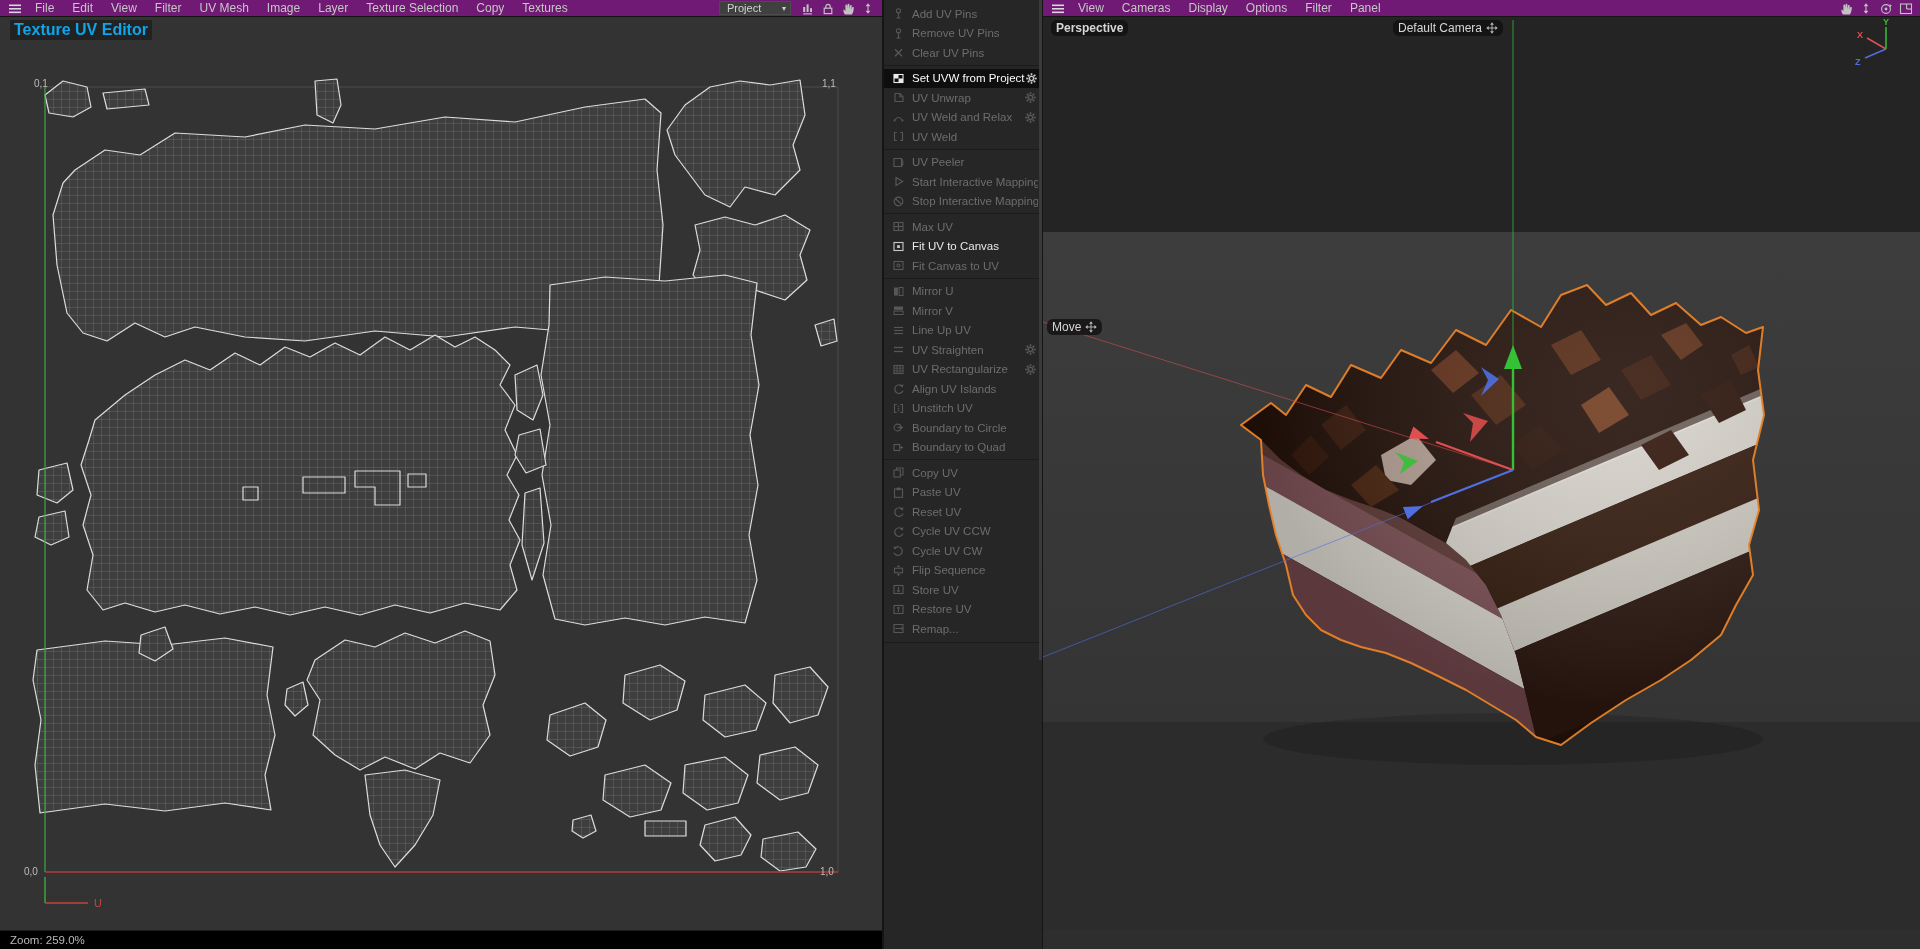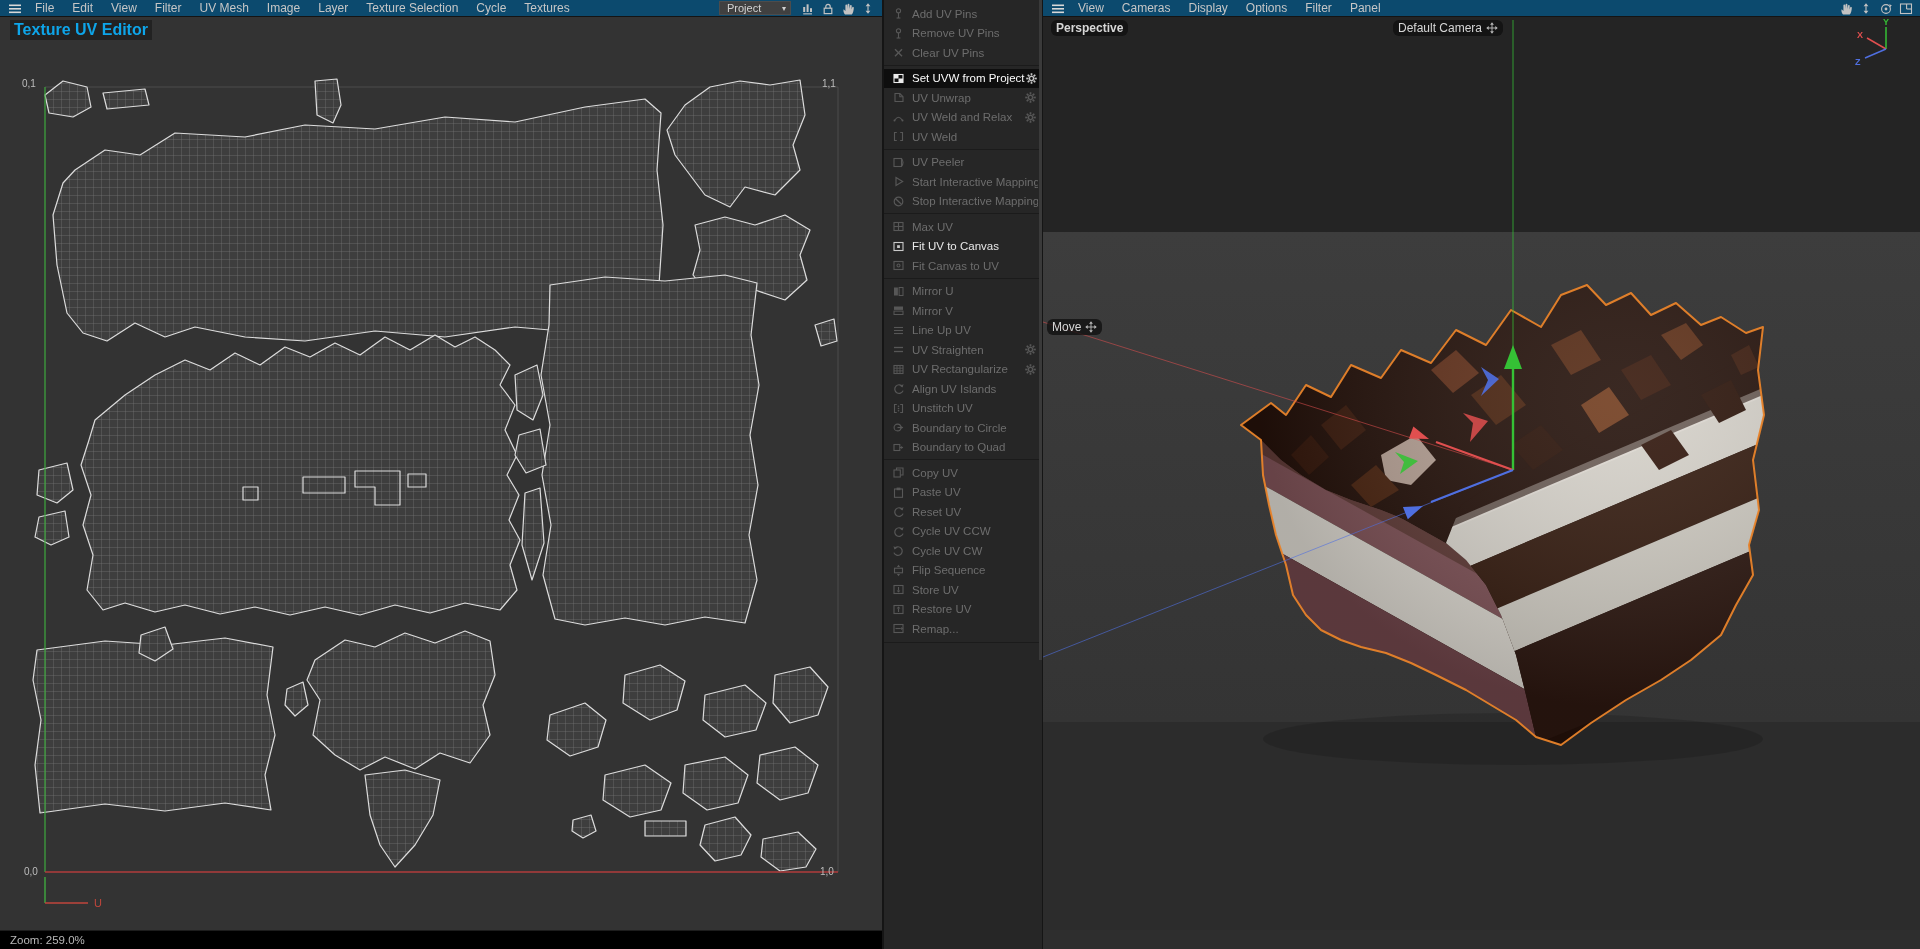--- a/index.html
+++ b/index.html
@@ -5,21 +5,21 @@
   html,body{margin:0;padding:0;background:#111;}
   *{box-sizing:border-box;font-family:"Liberation Sans",sans-serif;}
   .app{position:relative;width:1920px;height:949px;overflow:hidden;background:#333;user-select:none;}
 
   
   .panel-left{position:absolute;left:0;top:0;width:882px;height:949px;background:#333;}
   .panel-mid{position:absolute;left:882px;top:0;width:160px;height:949px;background:#262626;border-left:2px solid #151515;}
   .panel-right{position:absolute;left:1042px;top:0;width:878px;height:949px;background:#2e2e2e;border-left:1px solid #151515;}
 
   
-  .menubar{position:absolute;left:0;top:0;right:0;height:17px;background:#0c4a6e;border-bottom:1px solid #141414;display:flex;align-items:center;padding:0 6px;z-index:5;}
+  .menubar{position:absolute;left:0;top:0;right:0;height:17px;background:#701a75;border-bottom:1px solid #141414;display:flex;align-items:center;padding:0 6px;z-index:5;}
   .menubar nav{display:flex;align-items:center;}
   .menu-item{color:#c6c6c6;font-size:12px;padding:0 9px;line-height:17px;cursor:default;white-space:nowrap;}
   .hamburger{display:inline-flex;margin:0 4px 0 2px;}
   .mb-right{margin-left:auto;display:flex;align-items:center;gap:4px;padding-left:16px;}
   .navicon{display:inline-flex;width:16px;height:15px;align-items:center;justify-content:center;}
   .dropdown{display:flex;align-items:center;background:#404040;border:1px solid #4c4c4c;height:14px;padding:0 4px 0 7px;margin-right:5px;min-width:72px;color:#d2d2d2;font-size:11px;}
   .dropdown .caret{margin-left:auto;font-size:8px;color:#cfcfcf;padding-left:10px;}
 
   
   .uv-title{position:absolute;left:10px;top:20px;font-size:16px;font-weight:bold;color:#0ea5e9;background:#222;padding:1px 4px;z-index:4;}
@@ -66,21 +66,21 @@
         </span>
       <nav id="leftMenu">
           <span class="menu-item">File</span>
           <span class="menu-item">Edit</span>
           <span class="menu-item">View</span>
           <span class="menu-item">Filter</span>
           <span class="menu-item">UV Mesh</span>
           <span class="menu-item">Image</span>
           <span class="menu-item">Layer</span>
           <span class="menu-item">Texture Selection</span>
-          <span class="menu-item">Cycle</span>
+          <span class="menu-item">Copy</span>
           <span class="menu-item">Textures</span>
         </nav>
       <div class="mb-right">
         <div class="dropdown">
           <span>Project</span>
           <span class="caret">▾</span>
         </div>
         <span class="navicon" id="icoChart">
             <svg width="14" height="13" viewBox="0 0 14 13">
               <rect x="2.2" y="5" width="2" height="5" fill="#c2c2c2"></rect>
@@ -154,21 +154,21 @@
             <polygon points="600,746 641,746 641,761 600,761" fill="url(#uvg)" stroke="#dcdcdc" stroke-width="1.2" stroke-linejoin="round"></polygon>
             <polygon points="660,750 690,742 706,760 696,780 670,786 655,770" fill="url(#uvg)" stroke="#dcdcdc" stroke-width="1.2" stroke-linejoin="round"></polygon>
             <polygon points="718,764 753,757 771,774 761,792 735,796 716,782" fill="url(#uvg)" stroke="#dcdcdc" stroke-width="1.2" stroke-linejoin="round"></polygon>
             <polygon points="528,745 546,740 551,756 538,763 527,756" fill="url(#uvg)" stroke="#dcdcdc" stroke-width="1.2" stroke-linejoin="round"></polygon>
             <polygon points="770,250 789,244 792,266 776,271" fill="url(#uvg)" stroke="#dcdcdc" stroke-width="1.2" stroke-linejoin="round"></polygon>
             <polygon points="96,560 120,552 128,574 110,586 94,578" fill="url(#uvg)" stroke="#dcdcdc" stroke-width="1.2" stroke-linejoin="round"></polygon>
     <line x1="0" y1="12" x2="0" y2="797" stroke="#3faa3f" stroke-width="1.2"></line>
     <line x1="0" y1="797" x2="793" y2="797" stroke="#b23c3c" stroke-width="1.4"></line>
   </svg>
         </div>
-      <div class="corner-label" style="left:22px;top:61px;">0,1</div>
+      <div class="corner-label" style="left:34px;top:61px;">0,1</div>
       <div class="corner-label" style="left:822px;top:61px;">1,1</div>
       <div class="corner-label" style="left:24px;top:849px;">0,0</div>
       <div class="corner-label" style="left:820px;top:849px;">1,0</div>
       <div id="uvAxisHost" style="position:absolute;left:38px;top:859px;">
           <svg width="72" height="34">
     <line x1="7" y1="1" x2="7" y2="27" stroke="#3faa3f" stroke-width="1.4"></line>
     <line x1="7" y1="27" x2="50" y2="27" stroke="#c0463c" stroke-width="1.4"></line>
     <text x="56" y="31" fill="#c0463c" font-size="11" font-family="Liberation Sans, sans-serif">U</text>
   </svg>
         </div>

